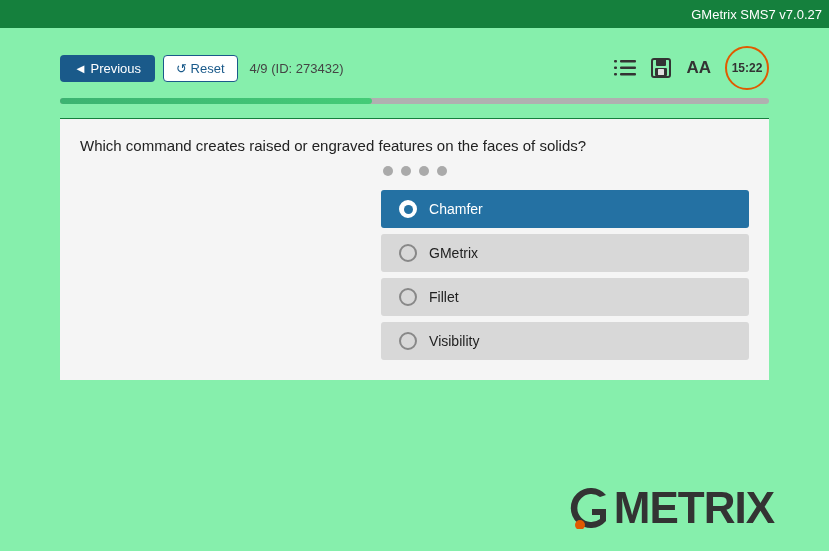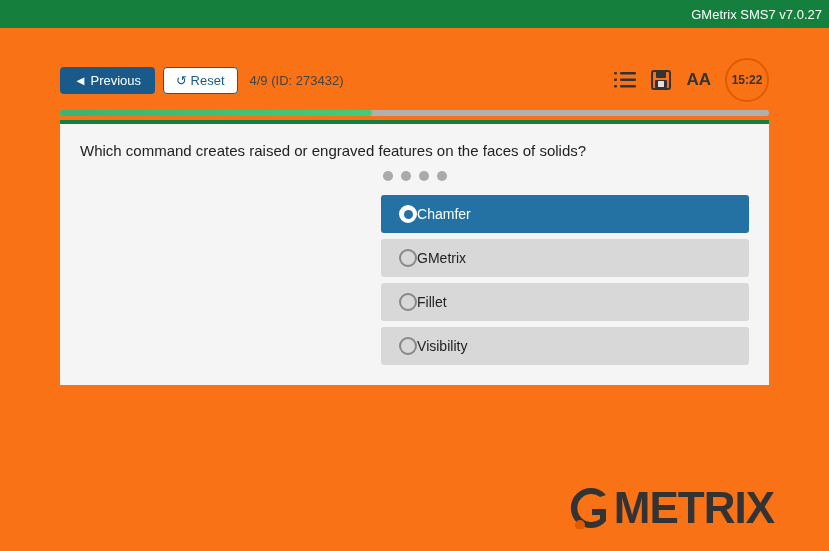--- a/index.html
+++ b/index.html
@@ -24,28 +24,28 @@
       padding-right: 7px;
     }
     .top-bar-title {
       color: #ffffff;
       font-size: 13px;
       font-weight: 500;
     }
 
     
     .main-area {
-      background: #f97316;
+      background: #86efac;
       width: 100%;
       height: calc(100% - 28px);
       position: relative;
       display: flex;
       flex-direction: column;
       align-items: flex-end;
-      padding: 12px 60px;
+      padding: 0 60px;
     }
 
     
     .toolbar {
       width: 100%;
       display: flex;
       align-items: center;
       justify-content: space-between;
       padding: 18px 0 0 0;
       margin-bottom: 6px;
@@ -137,23 +137,23 @@
     .progress-bar-fill {
       height: 100%;
       background: linear-gradient(to right, #3cb371, #44cc77);
       border-radius: 3px;
     }
 
     
     .question-card {
       background: #f5f5f5;
       width: 100%;
-      margin-top: 4px;
+      margin-top: 14px;
       padding: 18px 20px 20px 20px;
-      border-top: 4px solid #15803d;
+      border-top: 1px solid #15803d;
     }
 
     .question-text {
       font-size: 15px;
       color: #222;
       margin-bottom: 12px;
     }
 
     
     .dots-row {
@@ -181,20 +181,21 @@
 
     .answer-option {
       display: flex;
       align-items: center;
       background: #d8d8d8;
       border-radius: 3px;
       padding: 10px 18px;
       font-size: 14px;
       color: #222;
       cursor: pointer;
+      gap: 12px;
     }
 
     .answer-option.selected {
       background: #2471a3;
       color: #ffffff;
     }
 
     .radio-circle {
       width: 18px;
       height: 18px;

